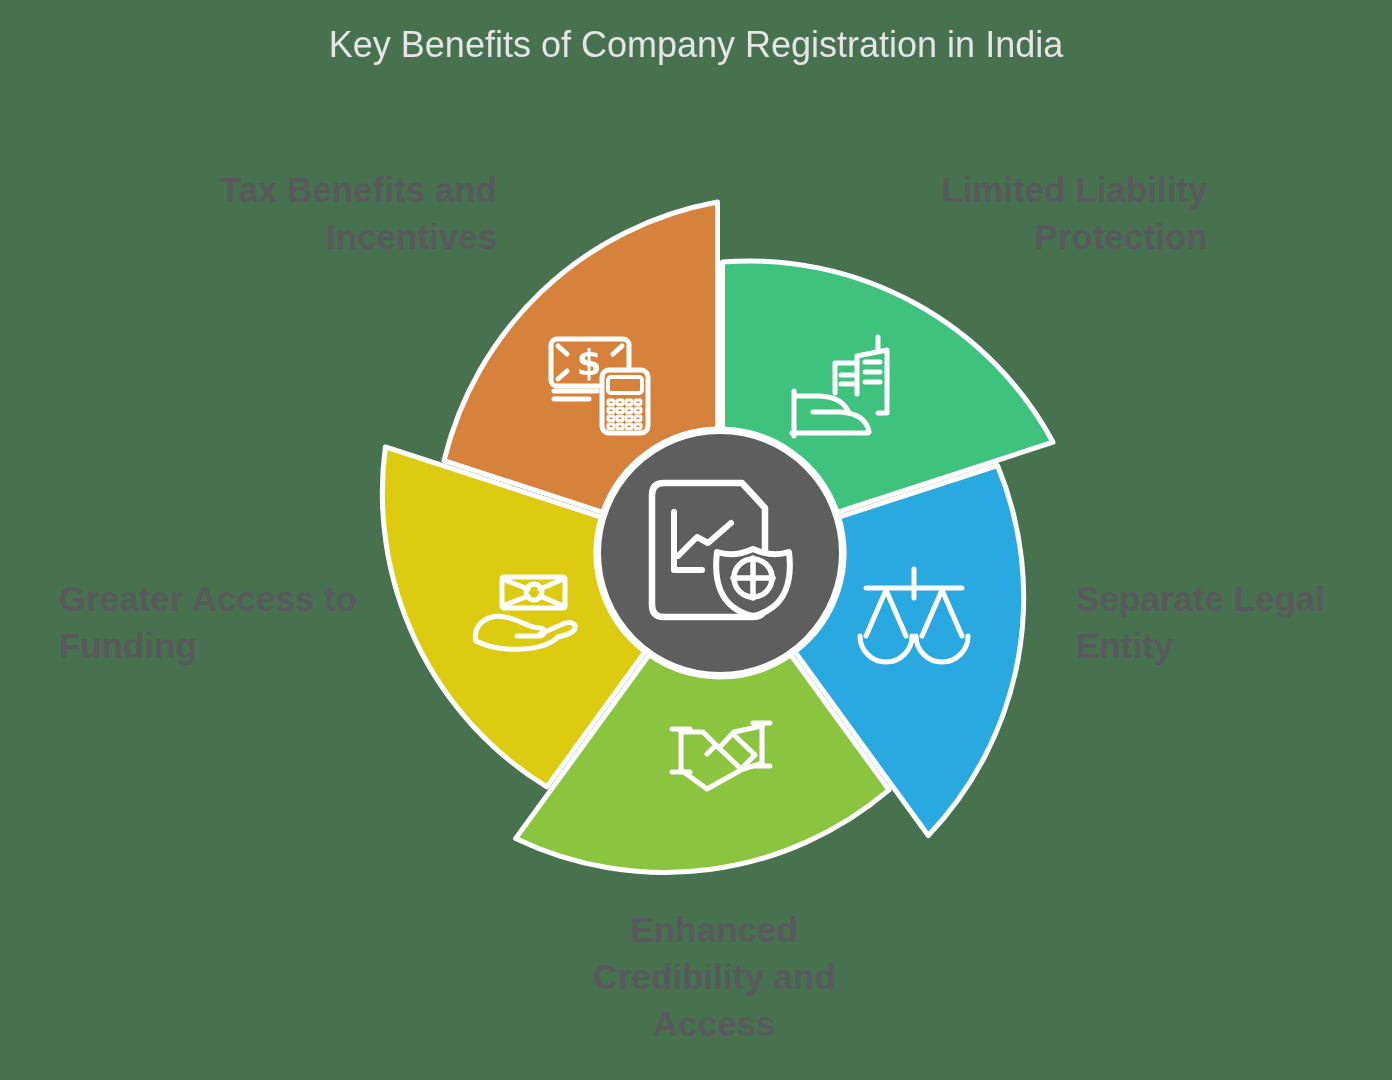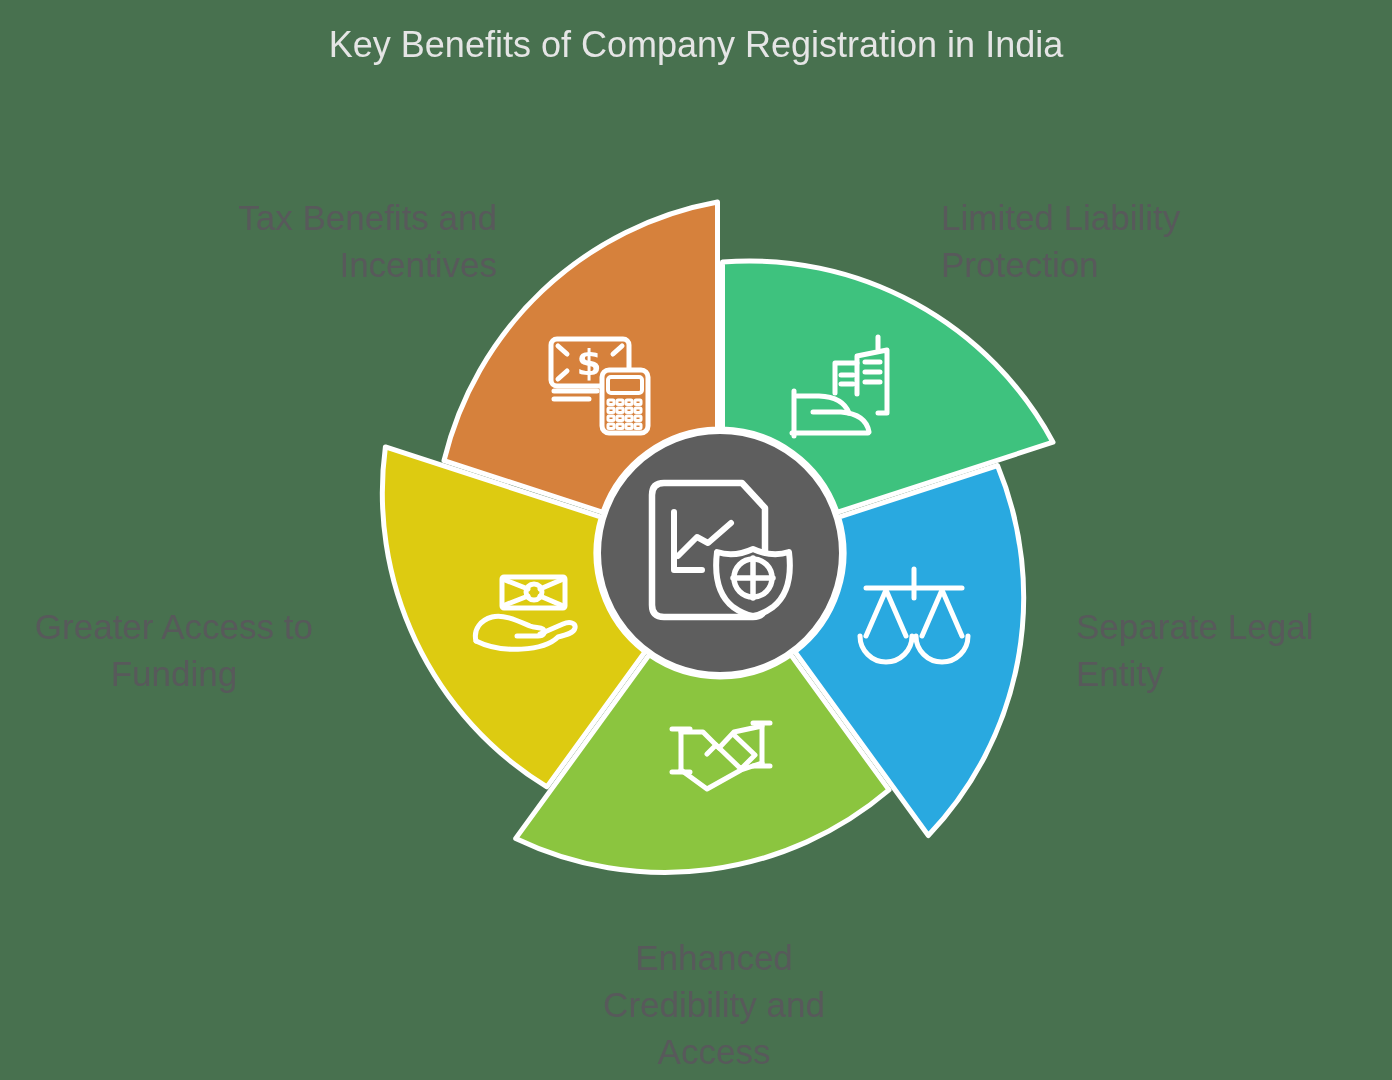--- a/index.html
+++ b/index.html
@@ -2,31 +2,31 @@
 <html><head>
 <meta charset="utf-8">
 <style>
   html,body{margin:0;padding:0;}
   body{
     width:1392px;height:1080px;position:relative;overflow:hidden;
     font-family:"Liberation Sans", sans-serif;
   }
   .lbl{
     position:absolute;
-    font-size:35px;line-height:47px;font-weight:400;
-    color:#58595B;white-space:pre-line;margin-top:28px;
+    font-size:35px;line-height:47px;font-weight:700;
+    color:#58595B;white-space:pre-line;
   }
   .title{
     position:absolute;left:0;right:0;top:24px;
     text-align:center;font-size:36px;font-weight:500;color:#e5e5e5;
   }
   .lbl-tax{top:166px;right:895px;text-align:right;}
-  .lbl-limited{top:166px;left:941px;text-align:left;}
+  .lbl-limited{top:166px;left:941px;text-align:right;}
   .lbl-separate{top:575px;left:1076px;text-align:left;}
-  .lbl-funding{top:575px;right:1079px;text-align:center;}
+  .lbl-funding{top:575px;right:1035px;text-align:left;}
   .lbl-credibility{top:906px;left:504px;width:420px;text-align:center;}
   svg.wheel{position:absolute;left:0;top:0;}
 </style>
 </head>
 <body style="background: rgb(72, 113, 79);">
 
 <div class="title">Key Benefits of Company Registration in India</div>
 
 <div class="lbl lbl-tax">Tax Benefits and
 Incentives</div>

